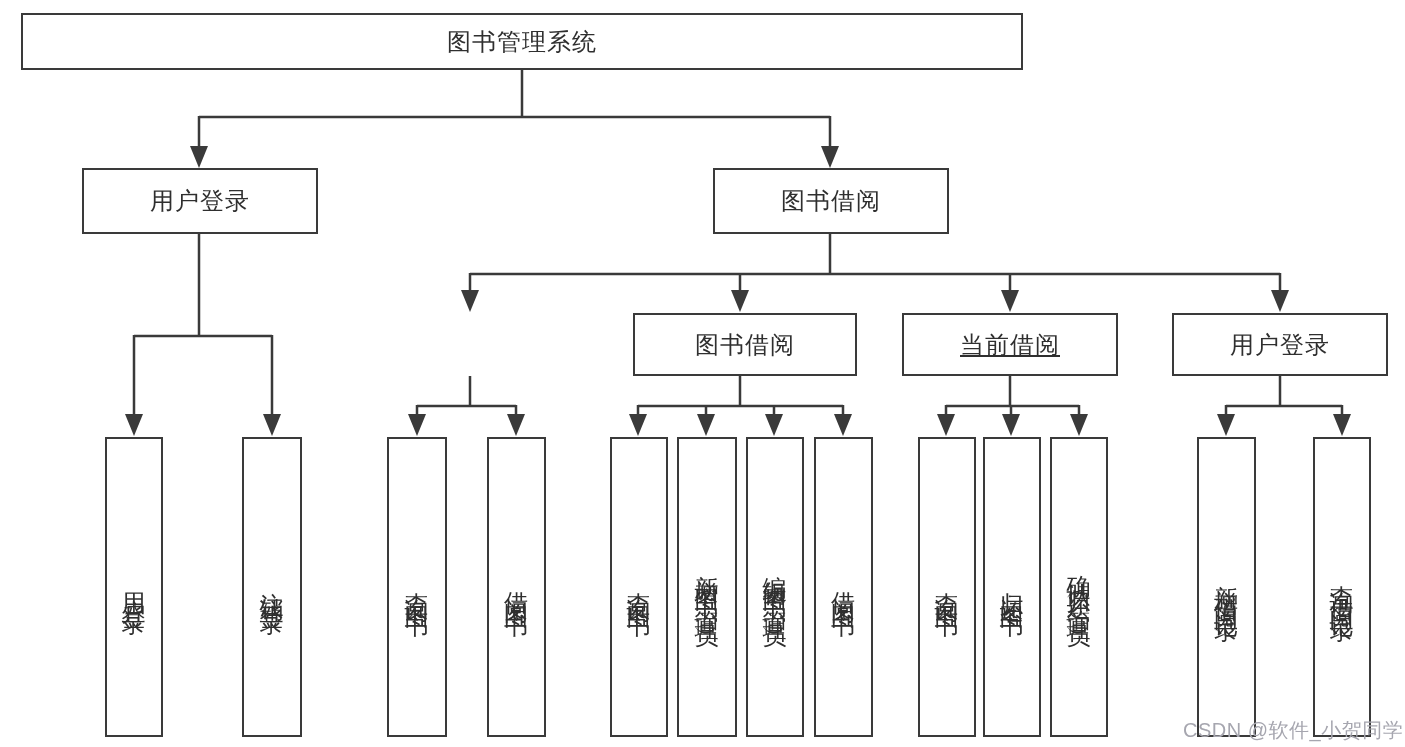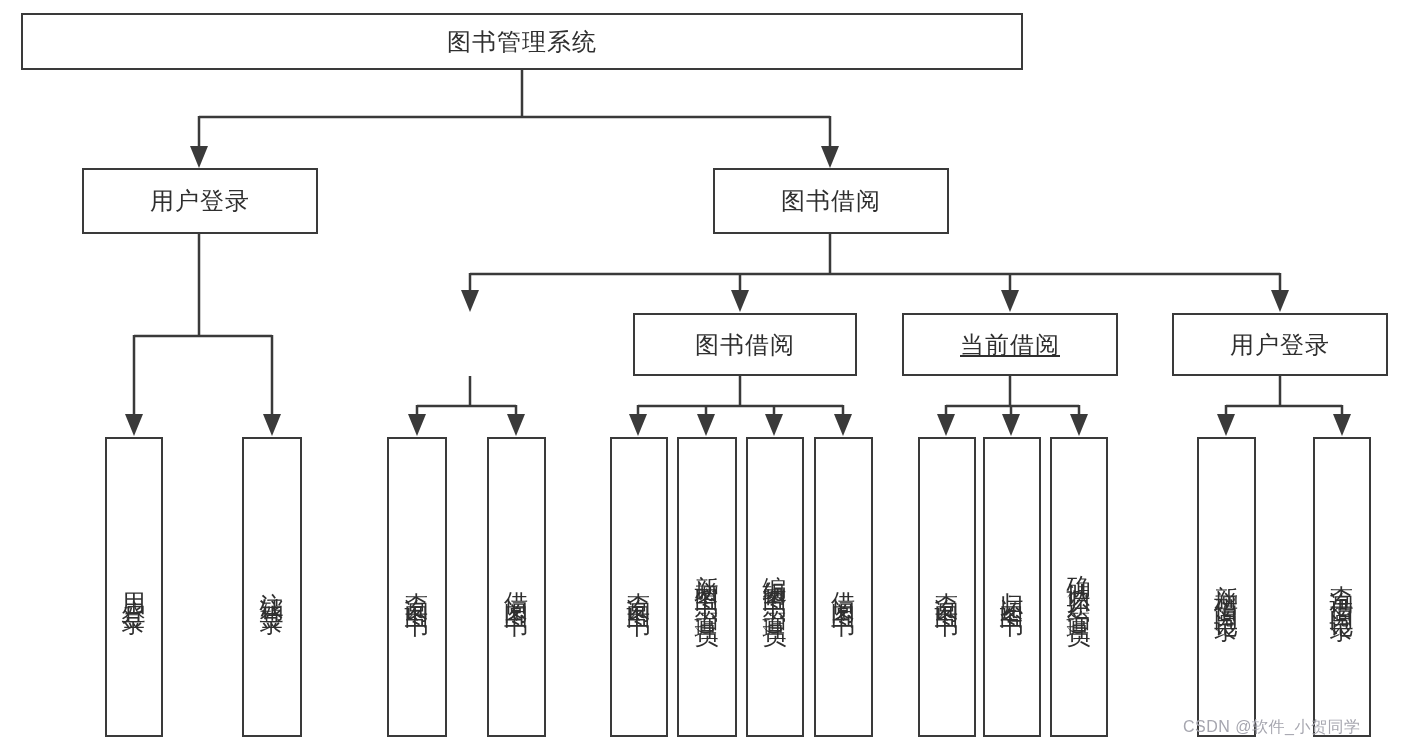--- a/index.html
+++ b/index.html
@@ -40,21 +40,21 @@
   }
   #connectors {
     position: absolute;
     left: 0;
     top: 0;
   }
   .watermark {
     position: absolute;
     left: 1183px;
     top: 717px;
-    font-size: 16px;
+    font-size: 20px;
     letter-spacing: 0.5px;
     color: #a6a6af;
     white-space: nowrap;
   }
 </style>
 </head>
 <body>
 
 <div id="canvas">
 

